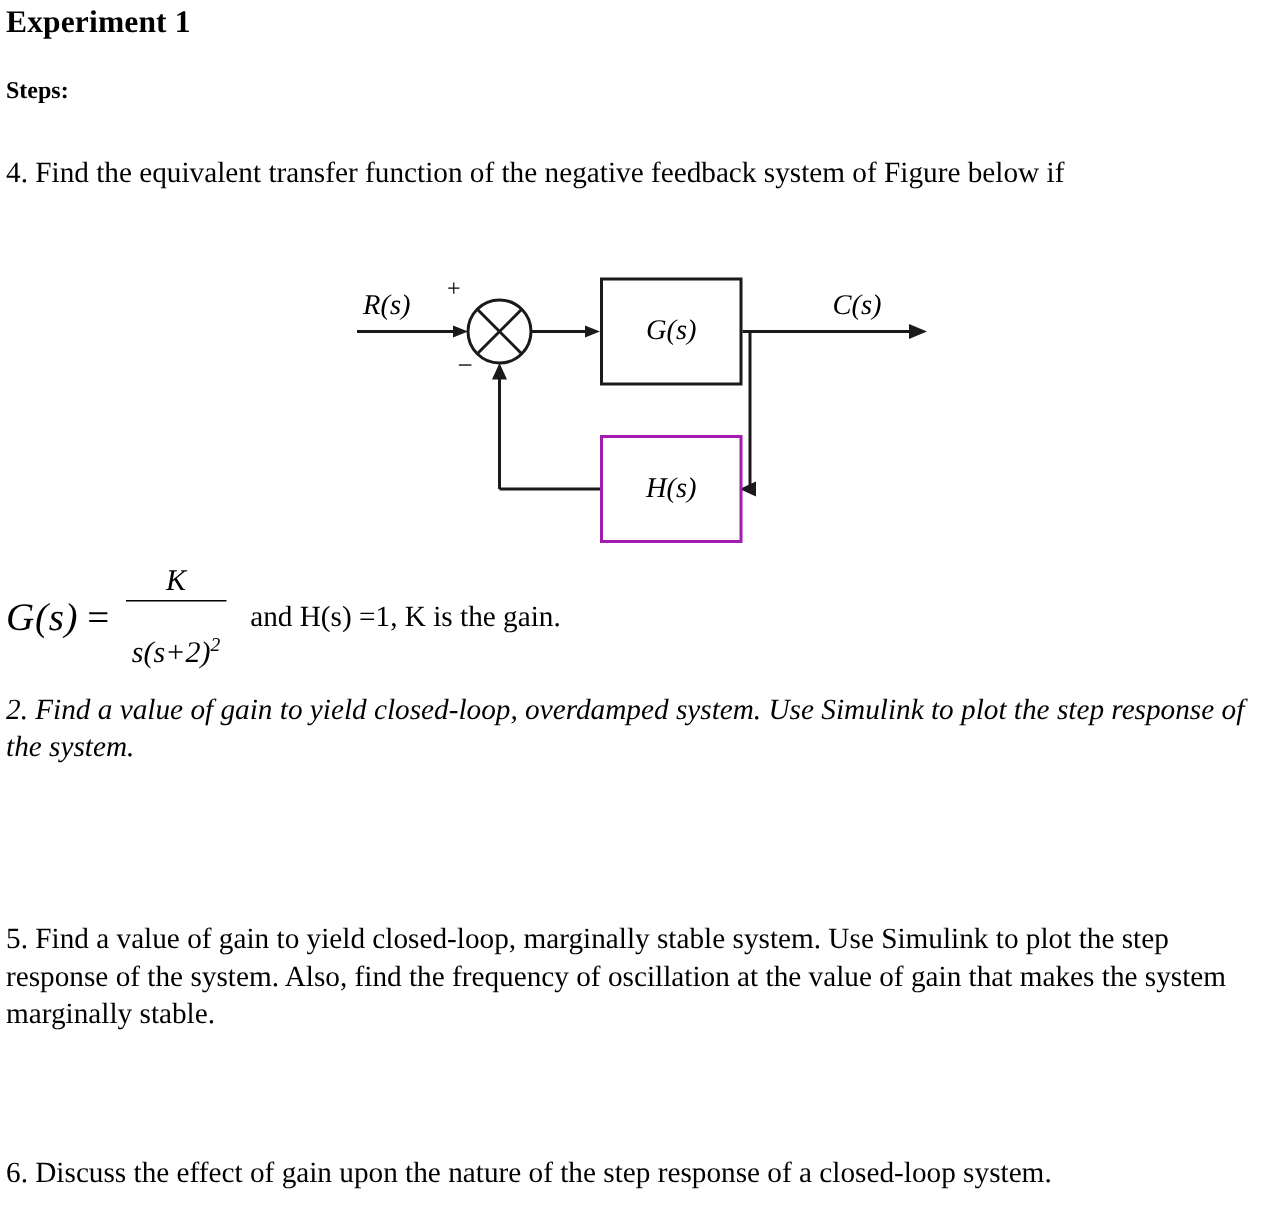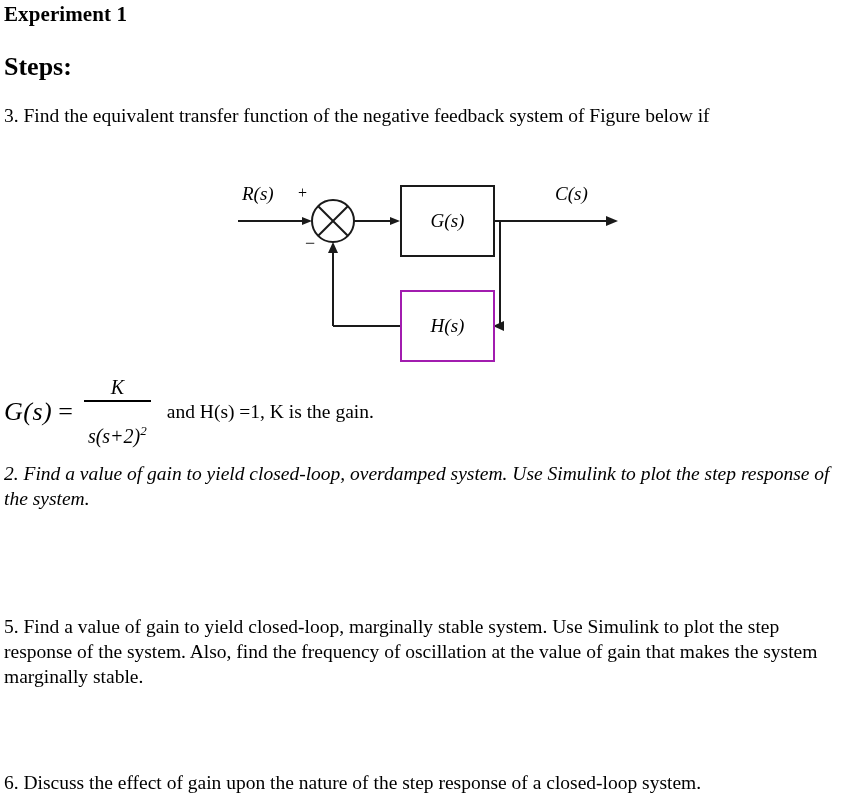--- a/index.html
+++ b/index.html
@@ -27,21 +27,21 @@
     left: 4px;
     top: 2px;
     font-size: 21px;
     font-weight: bold;
     letter-spacing: 0.1px;
   }
   .steps-label {
     position: absolute;
     left: 4px;
     top: 52px;
-    font-size: 26px;
+    font-size: 16px;
     font-weight: bold;
   }
   .para {
     position: absolute;
     font-size: 19.5px;
     line-height: 25px;
     text-align: left;
   }
   .p1 { left: 4px; top: 103px; width: 836px; }
   .p2 { left: 4px; top: 461px; width: 836px; font-style: italic; }
@@ -56,20 +56,21 @@
     left: 200px;
     top: 160px;
     width: 460px;
     height: 215px;
   }
   .lbl {
     position: absolute;
     font-family: "Liberation Serif", serif;
     font-style: italic;
     font-size: 19px;
+    margin-top: 10px;
   }
   .lbl-r { left: 42px; top: 23px; }
   .lbl-c { left: 355px; top: 23px; }
   .sign-plus {
     position: absolute;
     left: 98px; top: 24px;
     font-size: 16px;
     font-style: normal;
     font-family: "Liberation Serif", serif;
   }
@@ -171,21 +172,21 @@
 </style>
 </head>
 <body>
 
 <div class="page">
 
   <div class="title">Experiment 1</div>
 
   <div class="steps-label">Steps:</div>
 
-  <div class="para p1">3. Find the equivalent transfer function of the negative feedback system of Figure below if</div>
+  <div class="para p1">4. Find the equivalent transfer function of the negative feedback system of Figure below if</div>
 
   <div class="diagram">
 
     <div class="lbl lbl-r">R(s)</div>
     <div class="lbl lbl-c">C(s)</div>
     <div class="sign-plus">+</div>
     <div class="sign-minus">−</div>
 
     <svg width="460" height="215">
 

